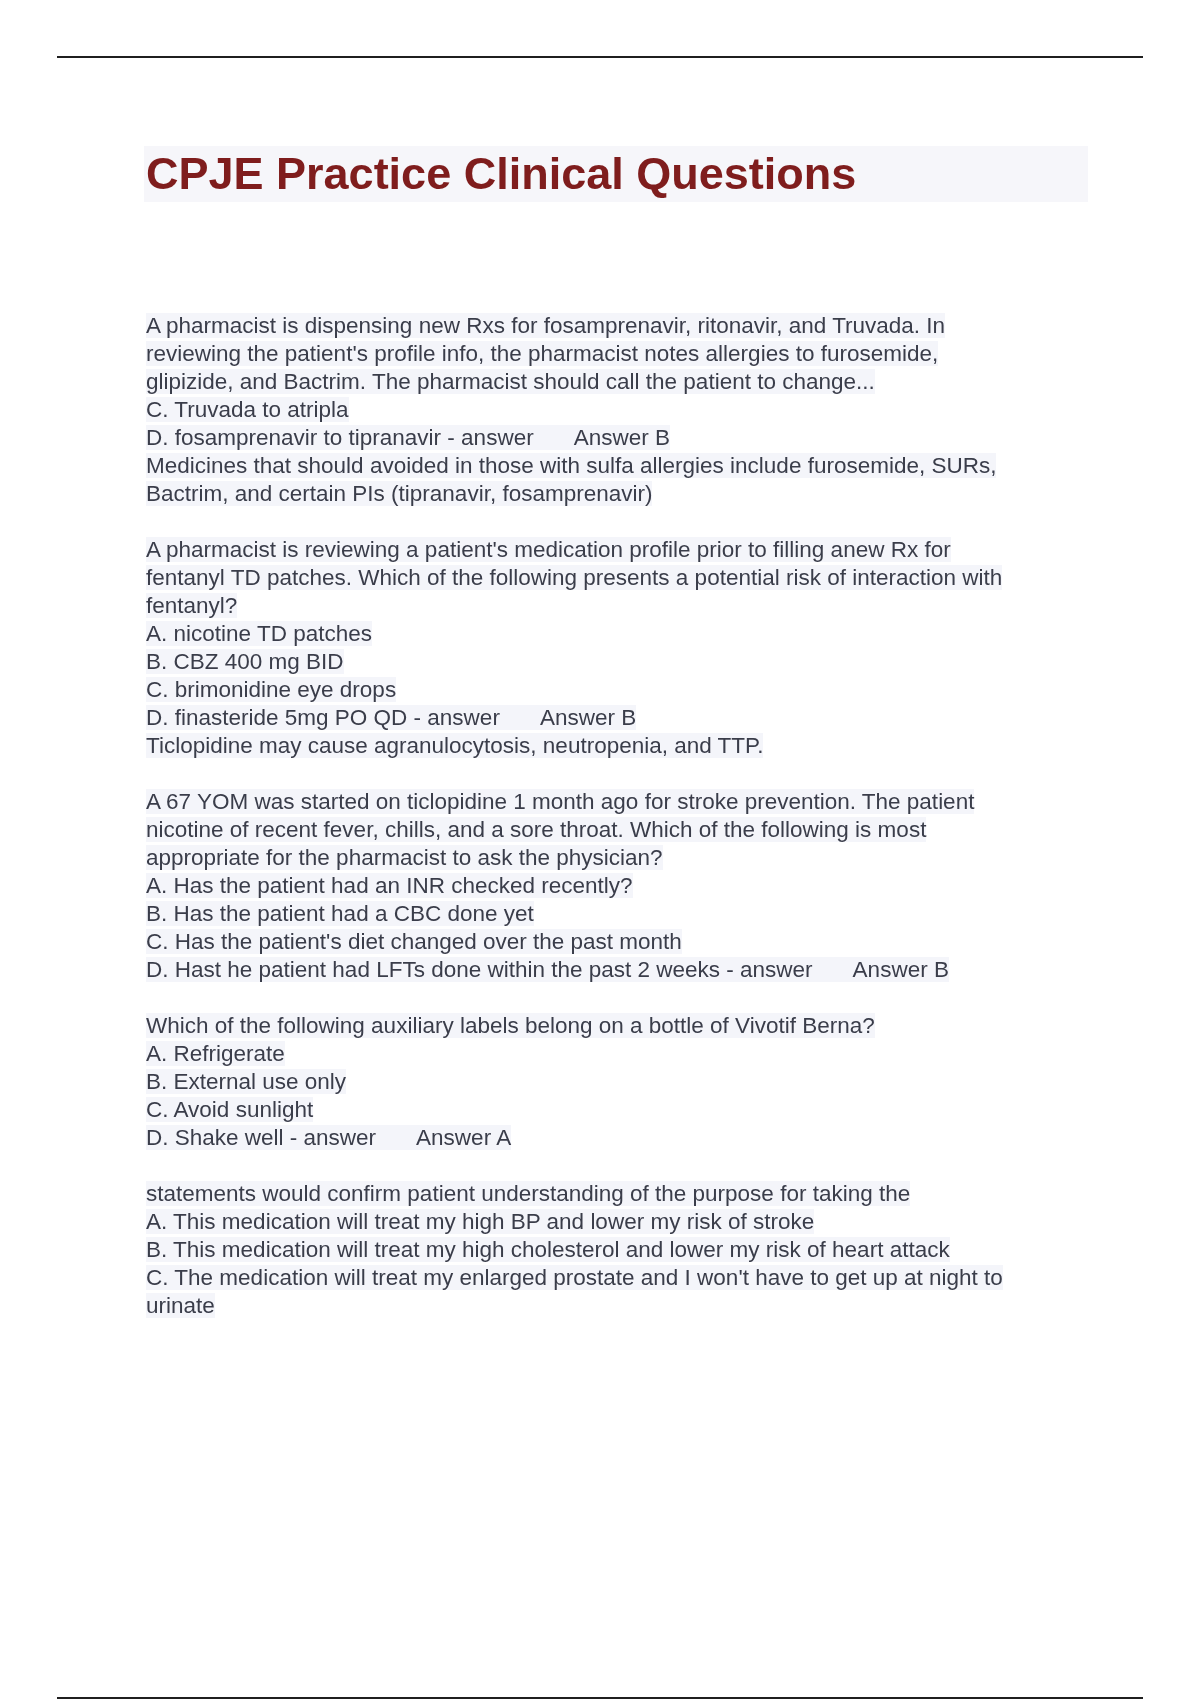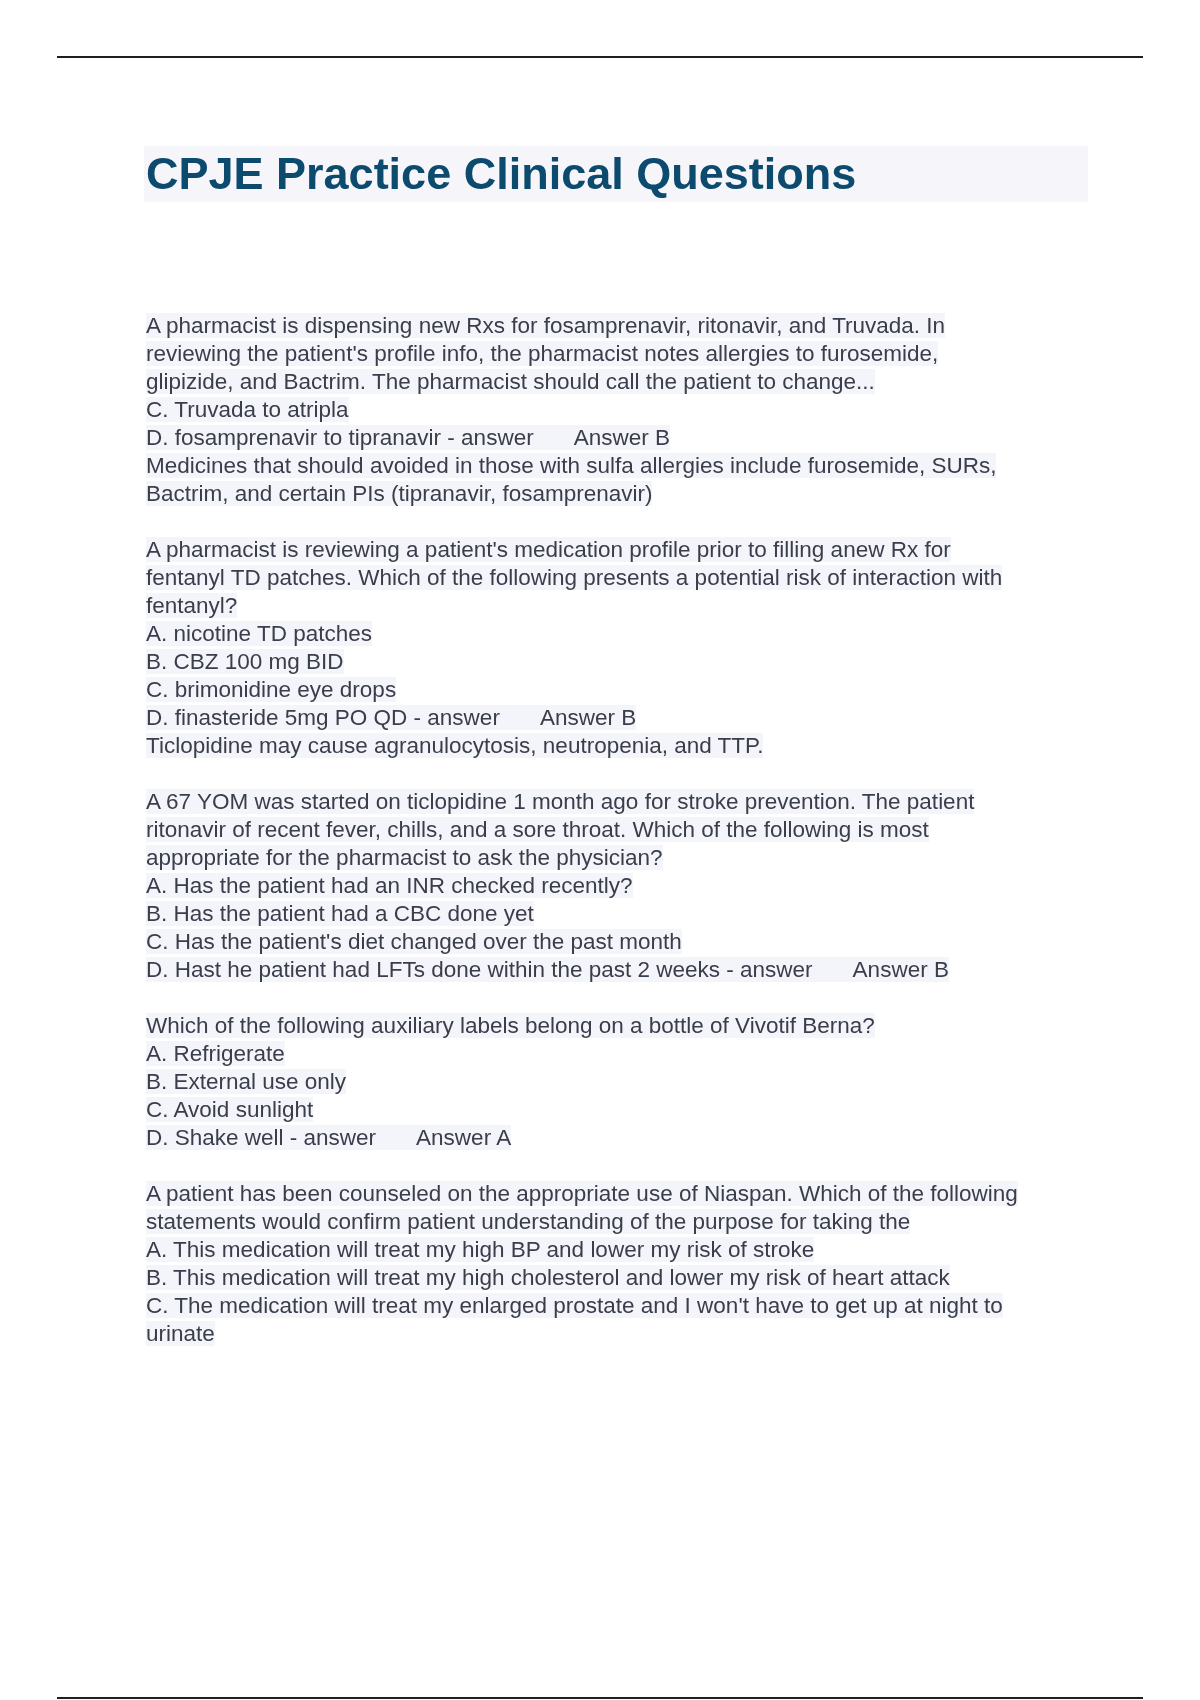--- a/index.html
+++ b/index.html
@@ -34,21 +34,21 @@
       background: #f6f6fa;
     }
     .title {
       position: absolute;
       left: 146px;
       top: 146px;
       margin: 0;
       font-size: 45px;
       line-height: 56px;
       font-weight: bold;
-      color: #0c4a6e;
+      color: #7f1d1d;
       letter-spacing: 0px;
     }
 
     .content {
       position: absolute;
       left: 146px;
       top: 312px;
       width: 950px;
       font-size: 22.5px;
       line-height: 28px;
@@ -86,46 +86,45 @@
     <span class="line"><span class="hl"><span>D. fosamprenavir to tipranavir - answer</span><span class="ans-gap"></span><span>Answer B</span></span></span>
     <span class="line"><span class="hl">Medicines that should avoided in those with sulfa allergies include furosemide, SURs,</span></span>
     <span class="line"><span class="hl">Bactrim, and certain PIs (tipranavir, fosamprenavir)</span></span>
   </div>
 
   <div class="qblock">
     <span class="line"><span class="hl">A pharmacist is reviewing a patient's medication profile prior to filling anew Rx for</span></span>
     <span class="line"><span class="hl">fentanyl TD patches. Which of the following presents a potential risk of interaction with</span></span>
     <span class="line"><span class="hl">fentanyl?</span></span>
     <span class="line"><span class="hl">A. nicotine TD patches</span></span>
-    <span class="line"><span class="hl">B. CBZ 100 mg BID</span></span>
+    <span class="line"><span class="hl">B. CBZ 400 mg BID</span></span>
     <span class="line"><span class="hl">C. brimonidine eye drops</span></span>
     <span class="line"><span class="hl"><span>D. finasteride 5mg PO QD - answer</span><span class="ans-gap"></span><span>Answer B</span></span></span>
     <span class="line"><span class="hl">Ticlopidine may cause agranulocytosis, neutropenia, and TTP.</span></span>
   </div>
 
   <div class="qblock">
     <span class="line"><span class="hl">A 67 YOM was started on ticlopidine 1 month ago for stroke prevention. The patient</span></span>
-    <span class="line"><span class="hl">ritonavir of recent fever, chills, and a sore throat. Which of the following is most</span></span>
+    <span class="line"><span class="hl">nicotine of recent fever, chills, and a sore throat. Which of the following is most</span></span>
     <span class="line"><span class="hl">appropriate for the pharmacist to ask the physician?</span></span>
     <span class="line"><span class="hl">A. Has the patient had an INR checked recently?</span></span>
     <span class="line"><span class="hl">B. Has the patient had a CBC done yet</span></span>
     <span class="line"><span class="hl">C. Has the patient's diet changed over the past month</span></span>
     <span class="line"><span class="hl"><span>D. Hast he patient had LFTs done within the past 2 weeks - answer</span><span class="ans-gap"></span><span>Answer B</span></span></span>
   </div>
 
   <div class="qblock">
     <span class="line"><span class="hl">Which of the following auxiliary labels belong on a bottle of Vivotif Berna?</span></span>
     <span class="line"><span class="hl">A. Refrigerate</span></span>
     <span class="line"><span class="hl">B. External use only</span></span>
     <span class="line"><span class="hl">C. Avoid sunlight</span></span>
     <span class="line"><span class="hl"><span>D. Shake well - answer</span><span class="ans-gap"></span><span>Answer A</span></span></span>
   </div>
 
   <div class="qblock">
-    <span class="line"><span class="hl">A patient has been counseled on the appropriate use of Niaspan. Which of the following</span></span>
     <span class="line"><span class="hl">statements would confirm patient understanding of the purpose for taking the</span></span>
     <span class="line"><span class="hl">A. This medication will treat my high BP and lower my risk of stroke</span></span>
     <span class="line"><span class="hl">B. This medication will treat my high cholesterol and lower my risk of heart attack</span></span>
     <span class="line"><span class="hl">C. The medication will treat my enlarged prostate and I won't have to get up at night to</span></span>
     <span class="line"><span class="hl">urinate</span></span>
   </div>
 
 </div>
 
 <div class="rule bottom"></div>

